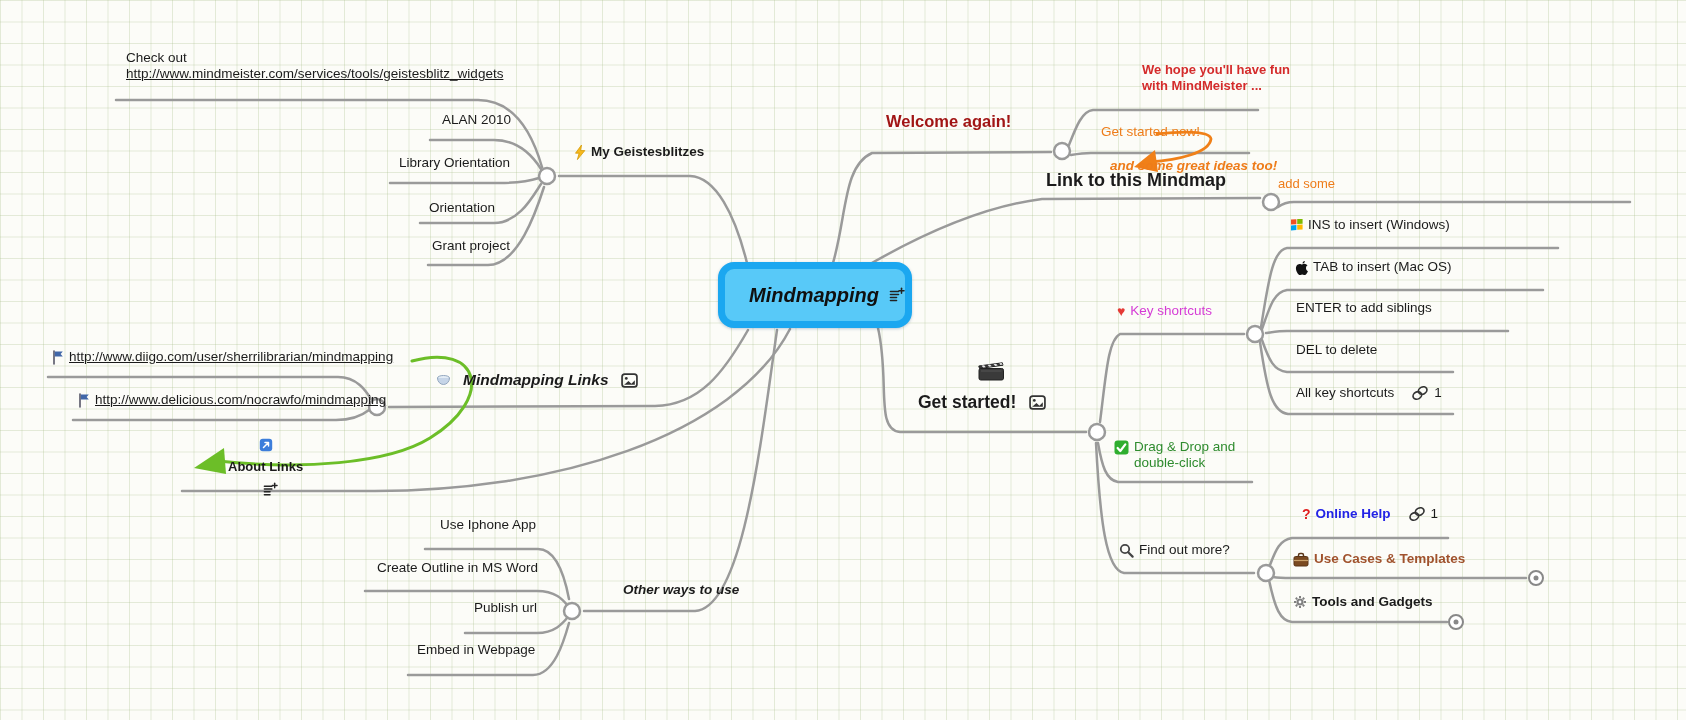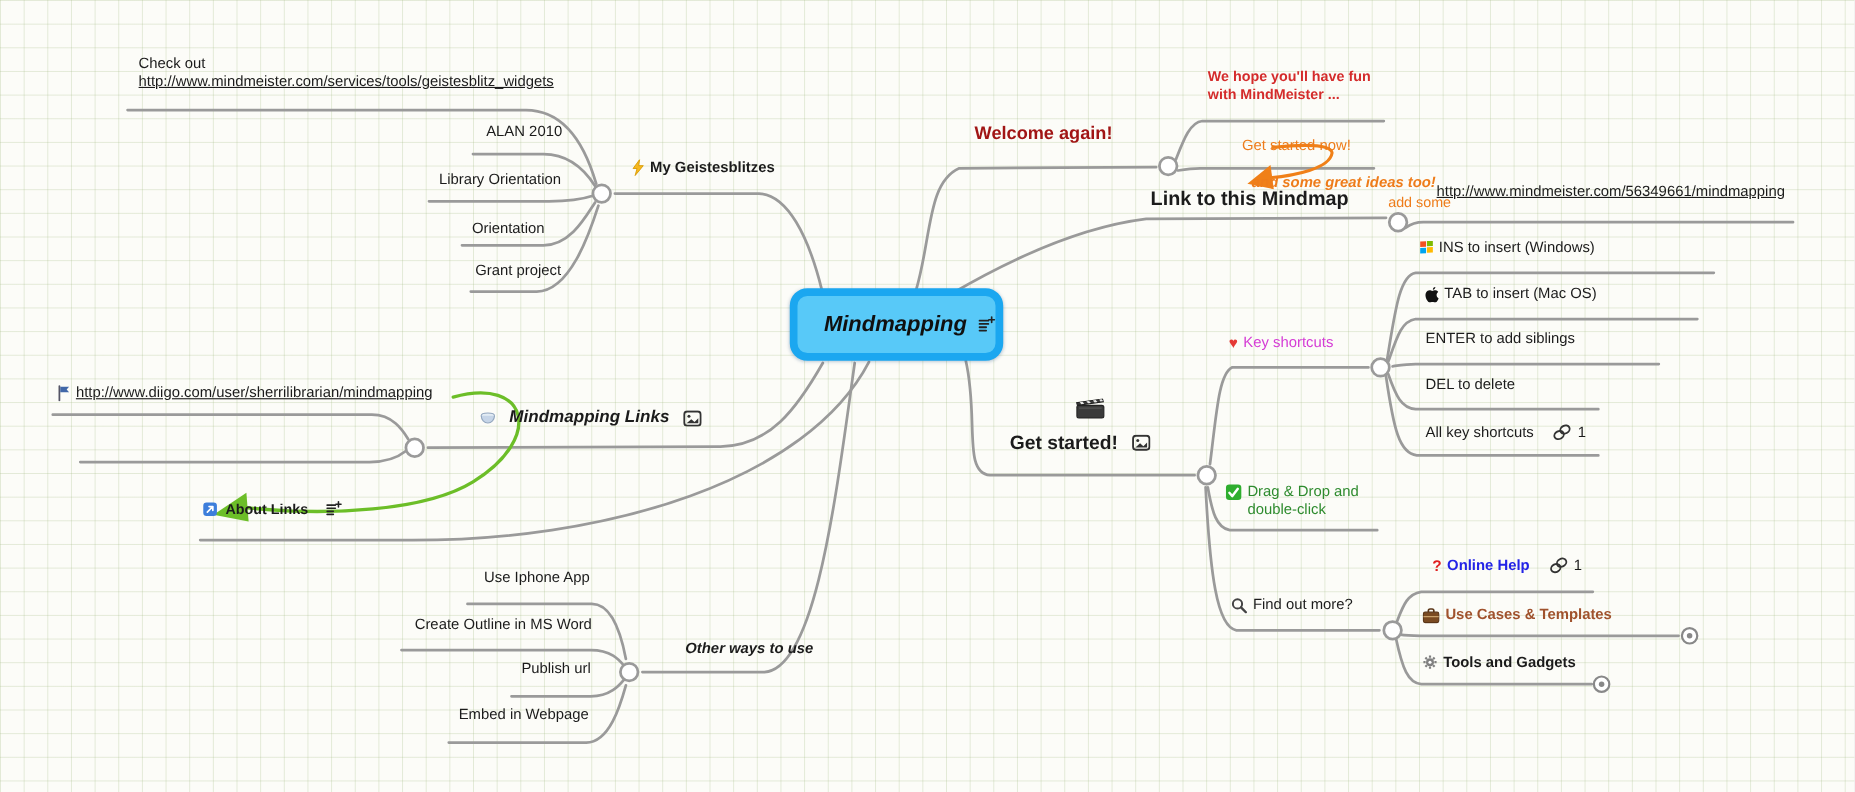--- a/index.html
+++ b/index.html
@@ -17,24 +17,24 @@
   .u{text-decoration:underline;}
   .b{font-weight:bold;}
   .i{font-style:italic;}
   .two{display:block;}
   .two span{display:block;}
   .root-box{position:absolute;left:718px;top:262px;width:194px;height:66px;
     background:#58c9f8;border:7px solid #1ba7f0;border-radius:16px;box-sizing:border-box;
     display:flex;align-items:center;justify-content:flex-end;gap:9px;
     box-shadow:0 1px 3px rgba(0,60,120,.25);}
   .root-box .txt{font-weight:bold;font-style:italic;font-size:20px;color:#101010;}
-  .c-darkred{color:#a11515;} .c-red{color:#d42b2b;} .c-orange{color:#ee7c1a;margin-left:28px;}
+  .c-darkred{color:#a11515;} .c-red{color:#d42b2b;} .c-orange{color:#ee7c1a;}
   .c-magenta{color:#d53cd5;} .c-green{color:#2e8b2e;} .c-blue{color:#2323e6;}
   .c-brown{color:#a0522d;}
-  .fs16{font-size:16.5px;} .fs17{font-size:17.5px;} .fs18{font-size:18px;} .fs15{font-size:15.5px;} .fs13{font-size:13px;}
+  .fs16{font-size:16.5px;} .fs17{font-size:17.5px;} .fs18{font-size:18px;} .fs15{font-size:15.5px;} .fs13{font-size:13px;padding-left:44px;}
   .ic{display:inline-flex;flex:none;align-items:center;justify-content:center;}
   .heart{color:#e53935;font-size:14px;}
   .qmark{color:#e02020;font-weight:bold;font-size:14px;}
   .gap-l{margin-left:12px;}
   .count{font-size:13.5px;color:#1b1b1b;}
 </style>
 </head>
 <body>
 
 <div class="stage">
@@ -175,23 +175,20 @@
   <div class="node b i c-orange" style="left:1110px;top:158px;">
     <span class="txt">and some great ideas too!</span>
   </div>
 
   <div class="node b fs18" style="left:1046px;top:170px;align-items:center;">
     <span class="txt">Link to this Mindmap</span>
   </div>
   <div class="node fs13 c-orange" style="left:1234px;top:176px;">
     <span class="txt">add some</span>
   </div>
-  <div class="node" style="left:1306px;top:166px;">
-    <span class="txt u">http://www.mindmeister.com/56349661/mindmapping</span>
-  </div>
 
   <div class="node" style="left:978px;top:362px;">
     <svg width="27" height="19" viewBox="0 0 27 19">
         <path d="M1.5 6.5 L25 3.2 L24.3 0.8 L0.8 4 Z" fill="#3a3a3a" stroke="#222"></path>
         <g fill="#e8e8e8">
           <path d="M3.5 3.6 l2.6 -0.35 l1.6 1.9 l-2.6 0.35 z"></path>
           <path d="M9.5 2.8 l2.6 -0.35 l1.6 1.9 l-2.6 0.35 z"></path>
           <path d="M15.5 2 l2.6 -0.35 l1.6 1.9 l-2.6 0.35 z"></path>
           <path d="M21.3 1.2 l2.2 -0.3 l1.3 1.7 l-2.4 0.3 z"></path>
         </g>
@@ -327,22 +324,31 @@
   </div>
   <div class="node" style="left:52px;top:349px;">
     <span class="ic">
       <svg width="12" height="15" viewBox="0 0 12 15">
           <path d="M2 1 v13" stroke="#556" stroke-width="1.6" stroke-linecap="round"></path>
           <path d="M2.8 1.5 H10.8 L8.6 4 L10.8 6.5 H2.8 Z" fill="#4167a8"></path>
         </svg>
     </span>
     <span class="txt u">http://www.diigo.com/user/sherrilibrarian/mindmapping</span>
   </div>
-
-  <div class="node b fs13" style="left:184px;top:455px;gap:7px;">
+  <div class="node" style="left:78px;top:392px;">
+    <span class="ic">
+      <svg width="12" height="15" viewBox="0 0 12 15">
+          <path d="M2 1 v13" stroke="#556" stroke-width="1.6" stroke-linecap="round"></path>
+          <path d="M2.8 1.5 H10.8 L8.6 4 L10.8 6.5 H2.8 Z" fill="#4167a8"></path>
+        </svg>
+    </span>
+    <span class="txt u">http://www.delicious.com/nocrawfo/mindmapping</span>
+  </div>
+
+  <div class="node b fs13" style="left:184px;top:438px;gap:7px;flex-direction:column;">
     <span class="ic">
       <svg width="14" height="14" viewBox="0 0 14 14">
           <rect x="0.8" y="0.8" width="12.4" height="12.4" rx="3" fill="#3d7edb"></rect>
           <path d="M4.5 9.5 L9.5 4.5 M6 4.5 h3.5 v3.5" fill="none" stroke="#fff" stroke-width="1.5" stroke-linecap="round" stroke-linejoin="round"></path>
         </svg>
     </span>
     <span class="txt">About Links</span>
     <span class="ic" style="margin-left:8px;">
       <svg width="16" height="15" viewBox="0 0 16 16">
           <g stroke="#222" stroke-width="1.6" stroke-linecap="round">

